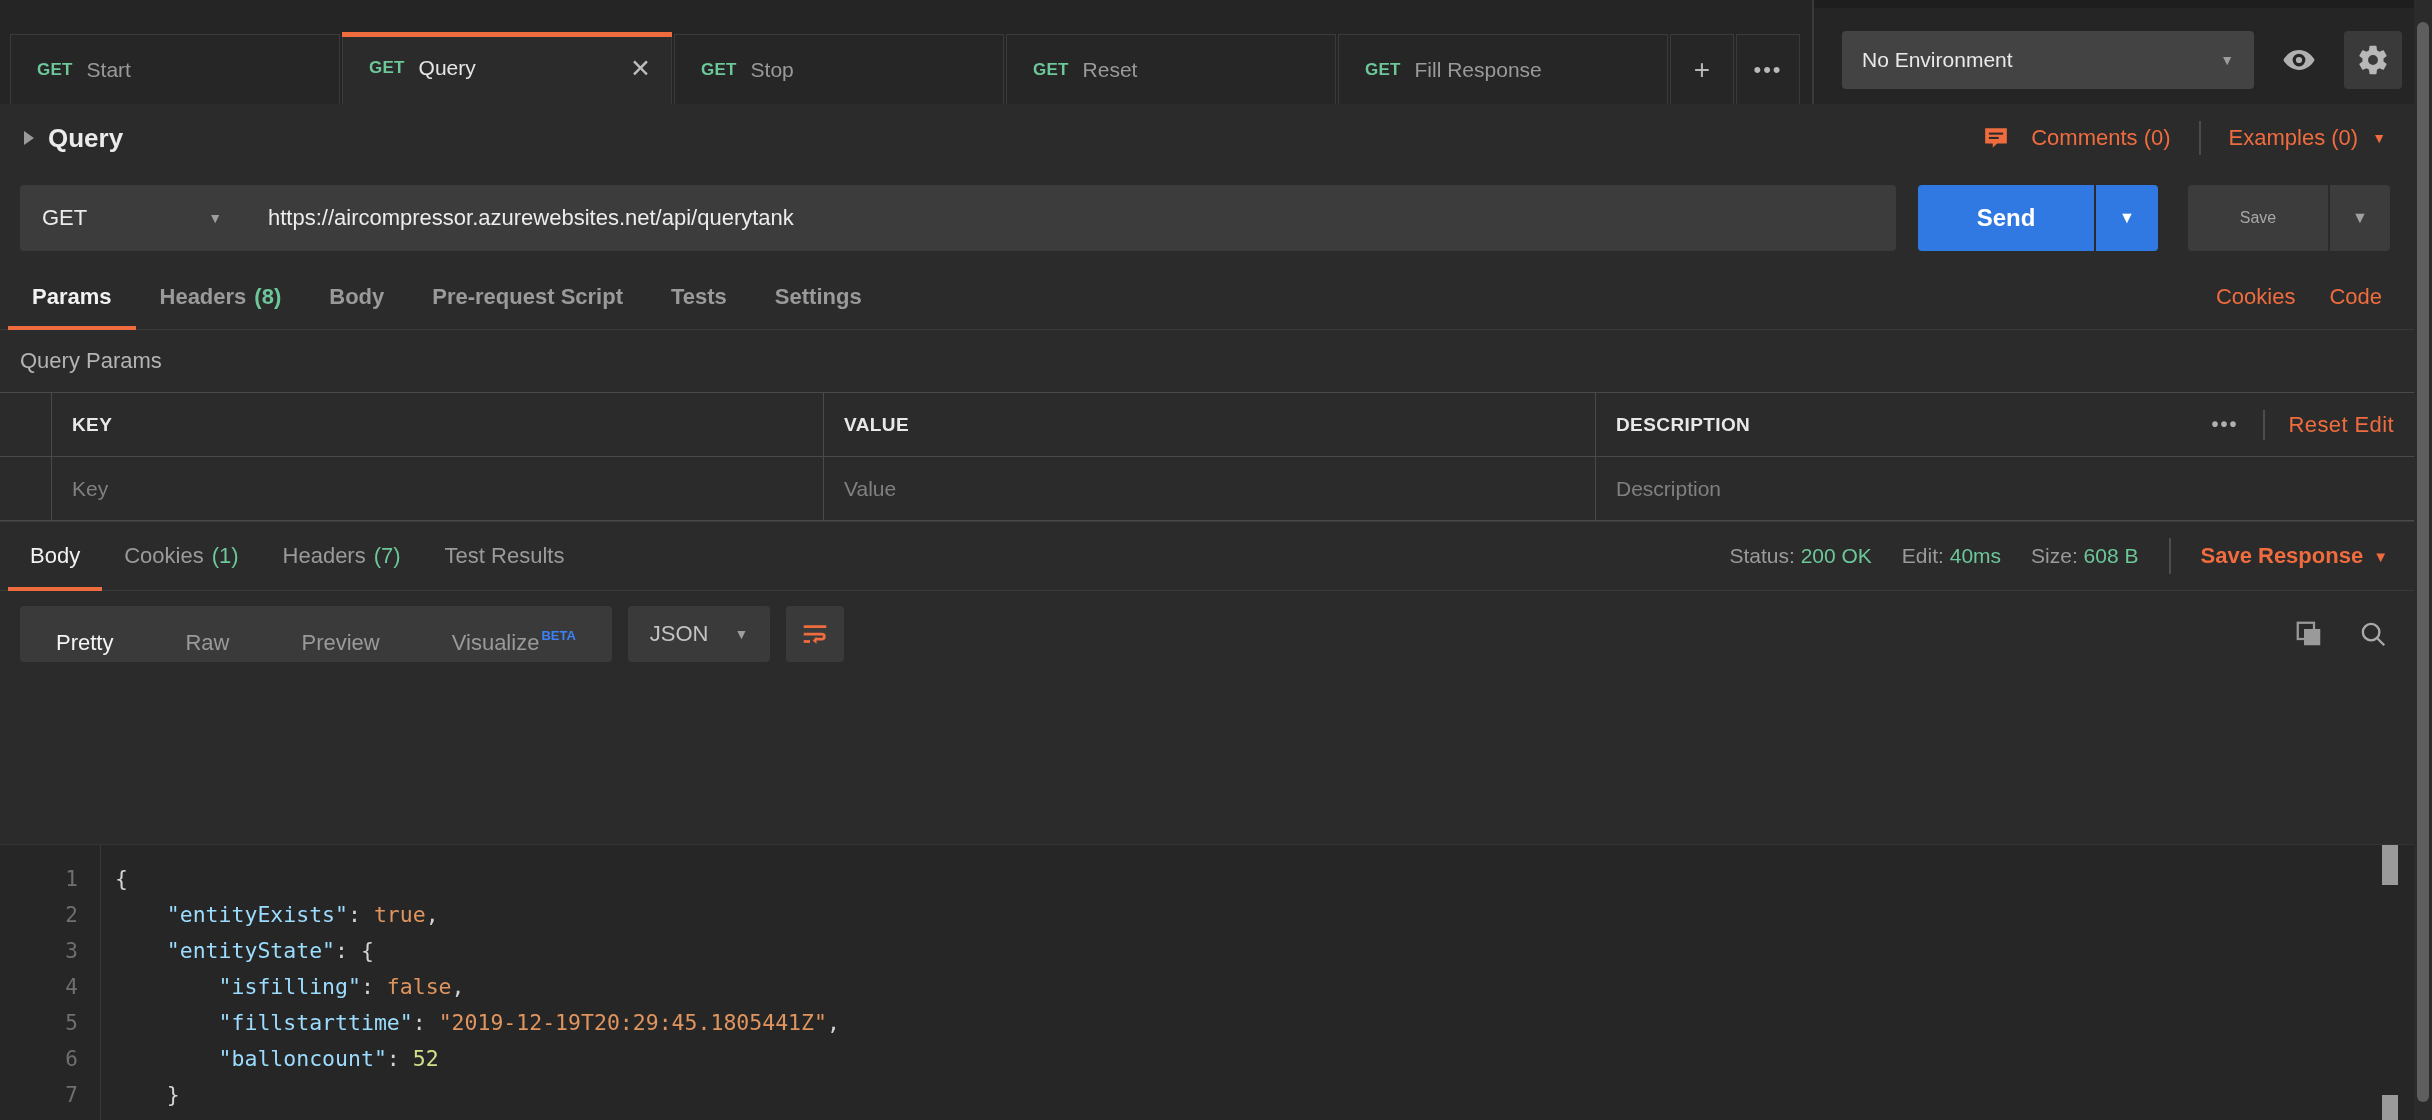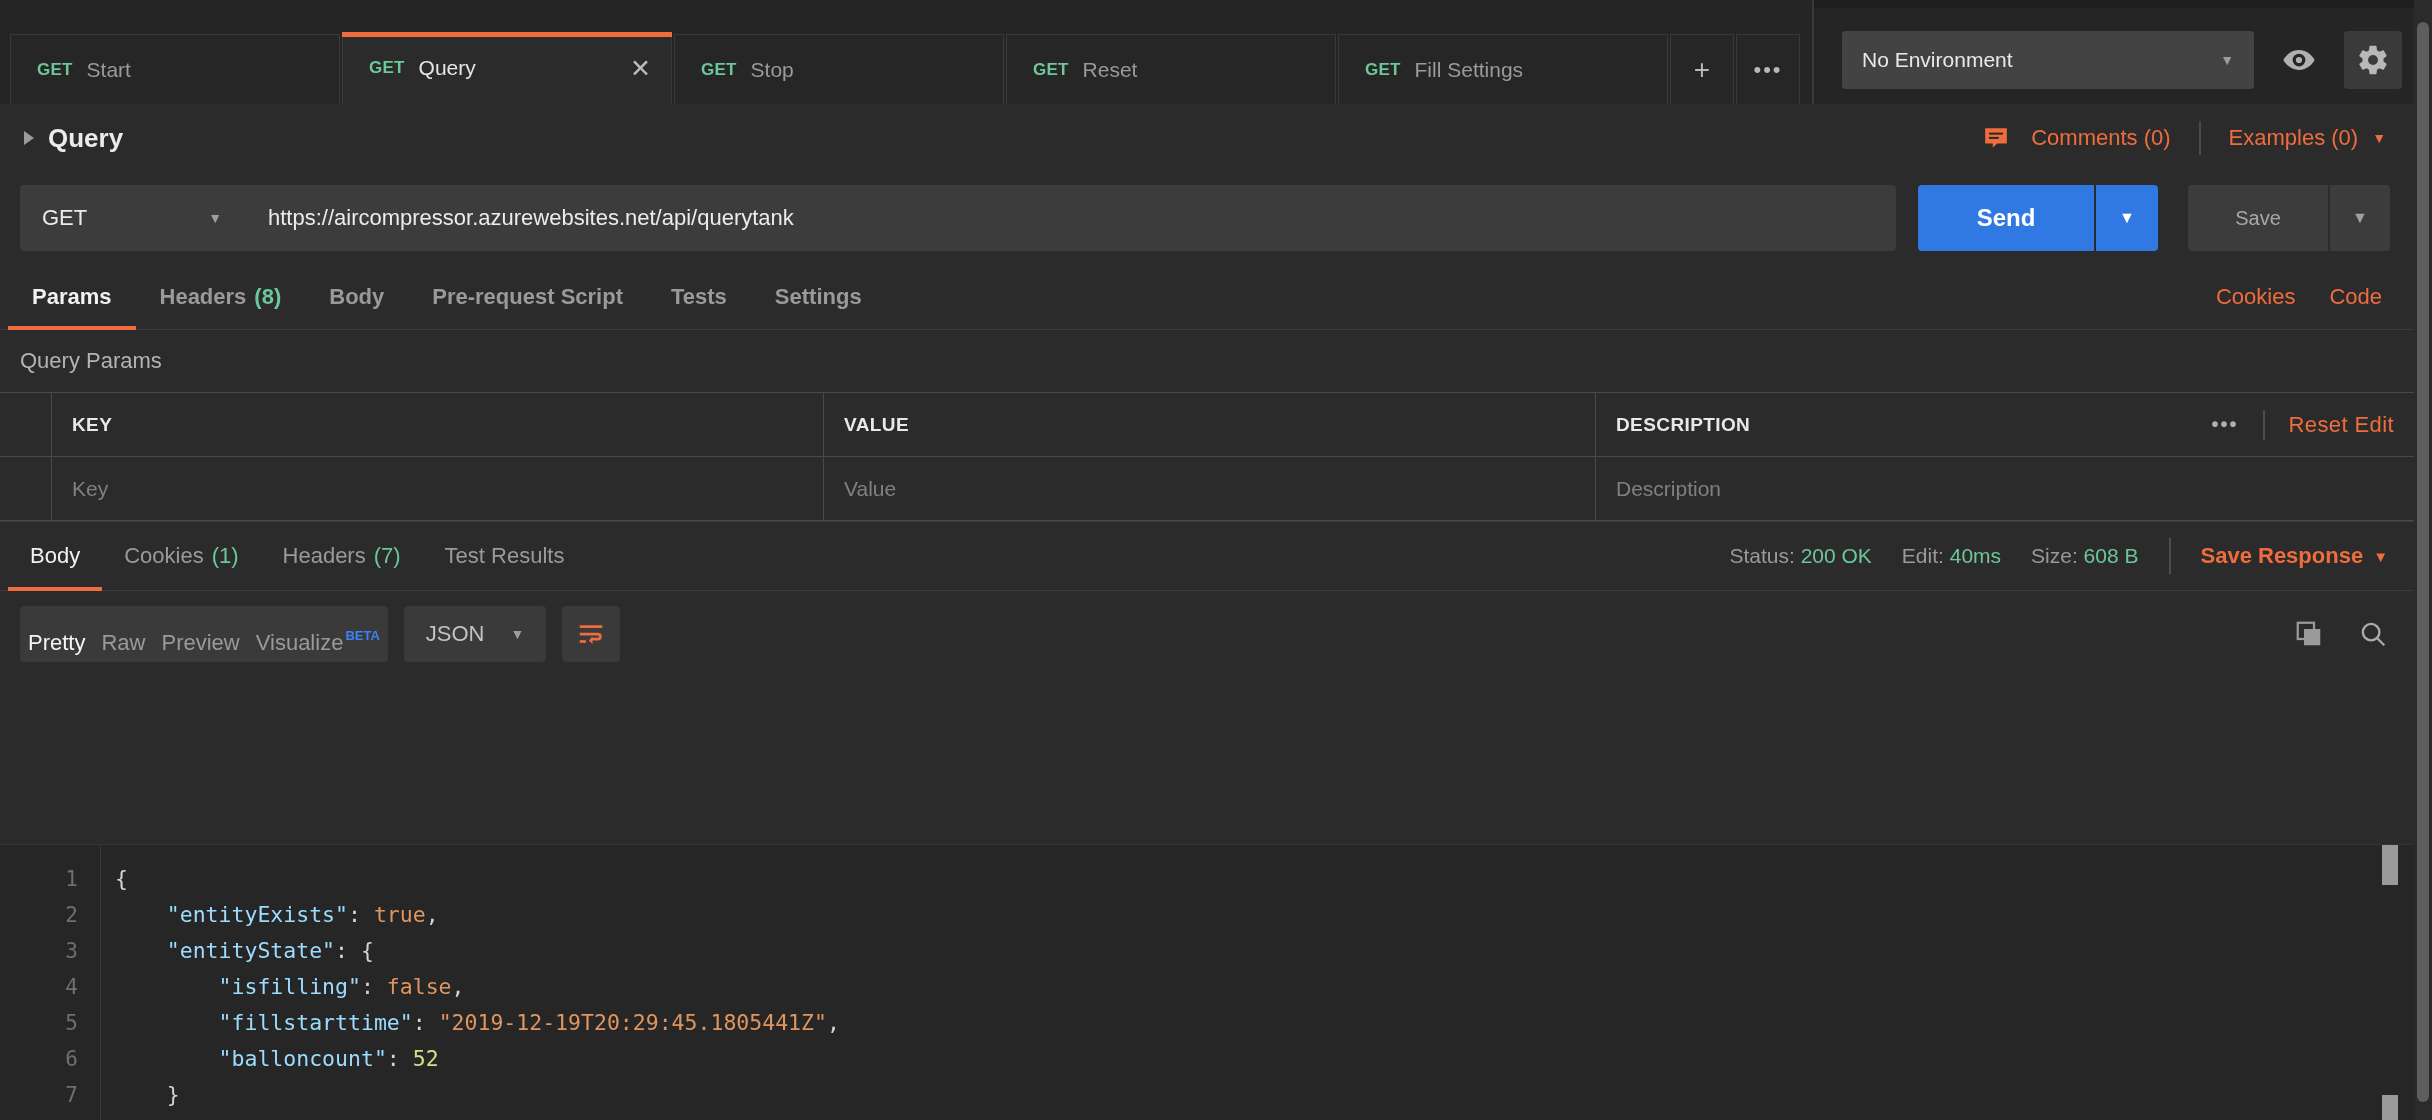--- a/index.html
+++ b/index.html
@@ -131,21 +131,21 @@
   }
   .send-caret {
     width: 64px; height: 66px; background: #3179e2; border-radius: 0 4px 4px 0;
     display: flex; align-items: center; justify-content: center;
     color: #fff; font-size: 16px; border-left: 2px solid #2b2b2b;
   }
   .save-group { display: flex; margin-left: 14px; }
   .save-btn {
     width: 140px; height: 66px; background: #3c3c3c; border-radius: 4px 0 0 4px;
     display: flex; align-items: center; justify-content: center;
-    color: #a8a8a8; font-size: 20px;
+    color: #a8a8a8; font-size: 16px;
   }
   .save-caret {
     width: 62px; height: 66px; background: #3c3c3c; border-radius: 0 4px 4px 0;
     display: flex; align-items: center; justify-content: center;
     color: #a0a0a0; font-size: 16px; border-left: 2px solid #2b2b2b;
   }
 
   
   .req-tabs {
     height: 66px; display: flex; align-items: center;
@@ -219,21 +219,21 @@
   
   .body-toolbar {
     height: 86px; display: flex; align-items: center; gap: 16px;
     padding: 0 26px 0 20px;
   }
   .seg {
     height: 56px; background: #3a3a3a; border-radius: 4px;
     display: flex; align-items: center;
   }
   .seg .s {
-    padding: 0 8px; color: #9a9a9a; font-size: 22px;
+    padding: 0 36px; color: #9a9a9a; font-size: 22px;
     display: flex; align-items: flex-start; height: 39px; line-height: 56px;
   }
   .seg .s.active { color: #f5f5f5; }
   .seg .s .beta {
     color: #3b82f6; font-size: 13px; font-weight: bold;
     line-height: 1; margin-top: 14px; margin-left: 2px;
   }
   .fmt-select {
     height: 56px; background: #3a3a3a; border-radius: 4px;
     display: flex; align-items: center; gap: 26px; padding: 0 22px;
@@ -307,21 +307,21 @@
     <div class="tab">
       <span class="verb">GET</span>
       <span class="tname">Stop</span>
     </div>
     <div class="tab">
       <span class="verb">GET</span>
       <span class="tname">Reset</span>
     </div>
     <div class="tab">
       <span class="verb">GET</span>
-      <span class="tname">Fill Settings</span>
+      <span class="tname">Fill Response</span>
     </div>
     <div class="tabbtn">+</div>
     <div class="tabbtn dots">•••</div>
   </div>
 <div class="tabbar-edge"></div>
 
 <div class="envbar">
   <div class="env-select">
     <span>No Environment</span>
     <span class="caret">▼</span>

